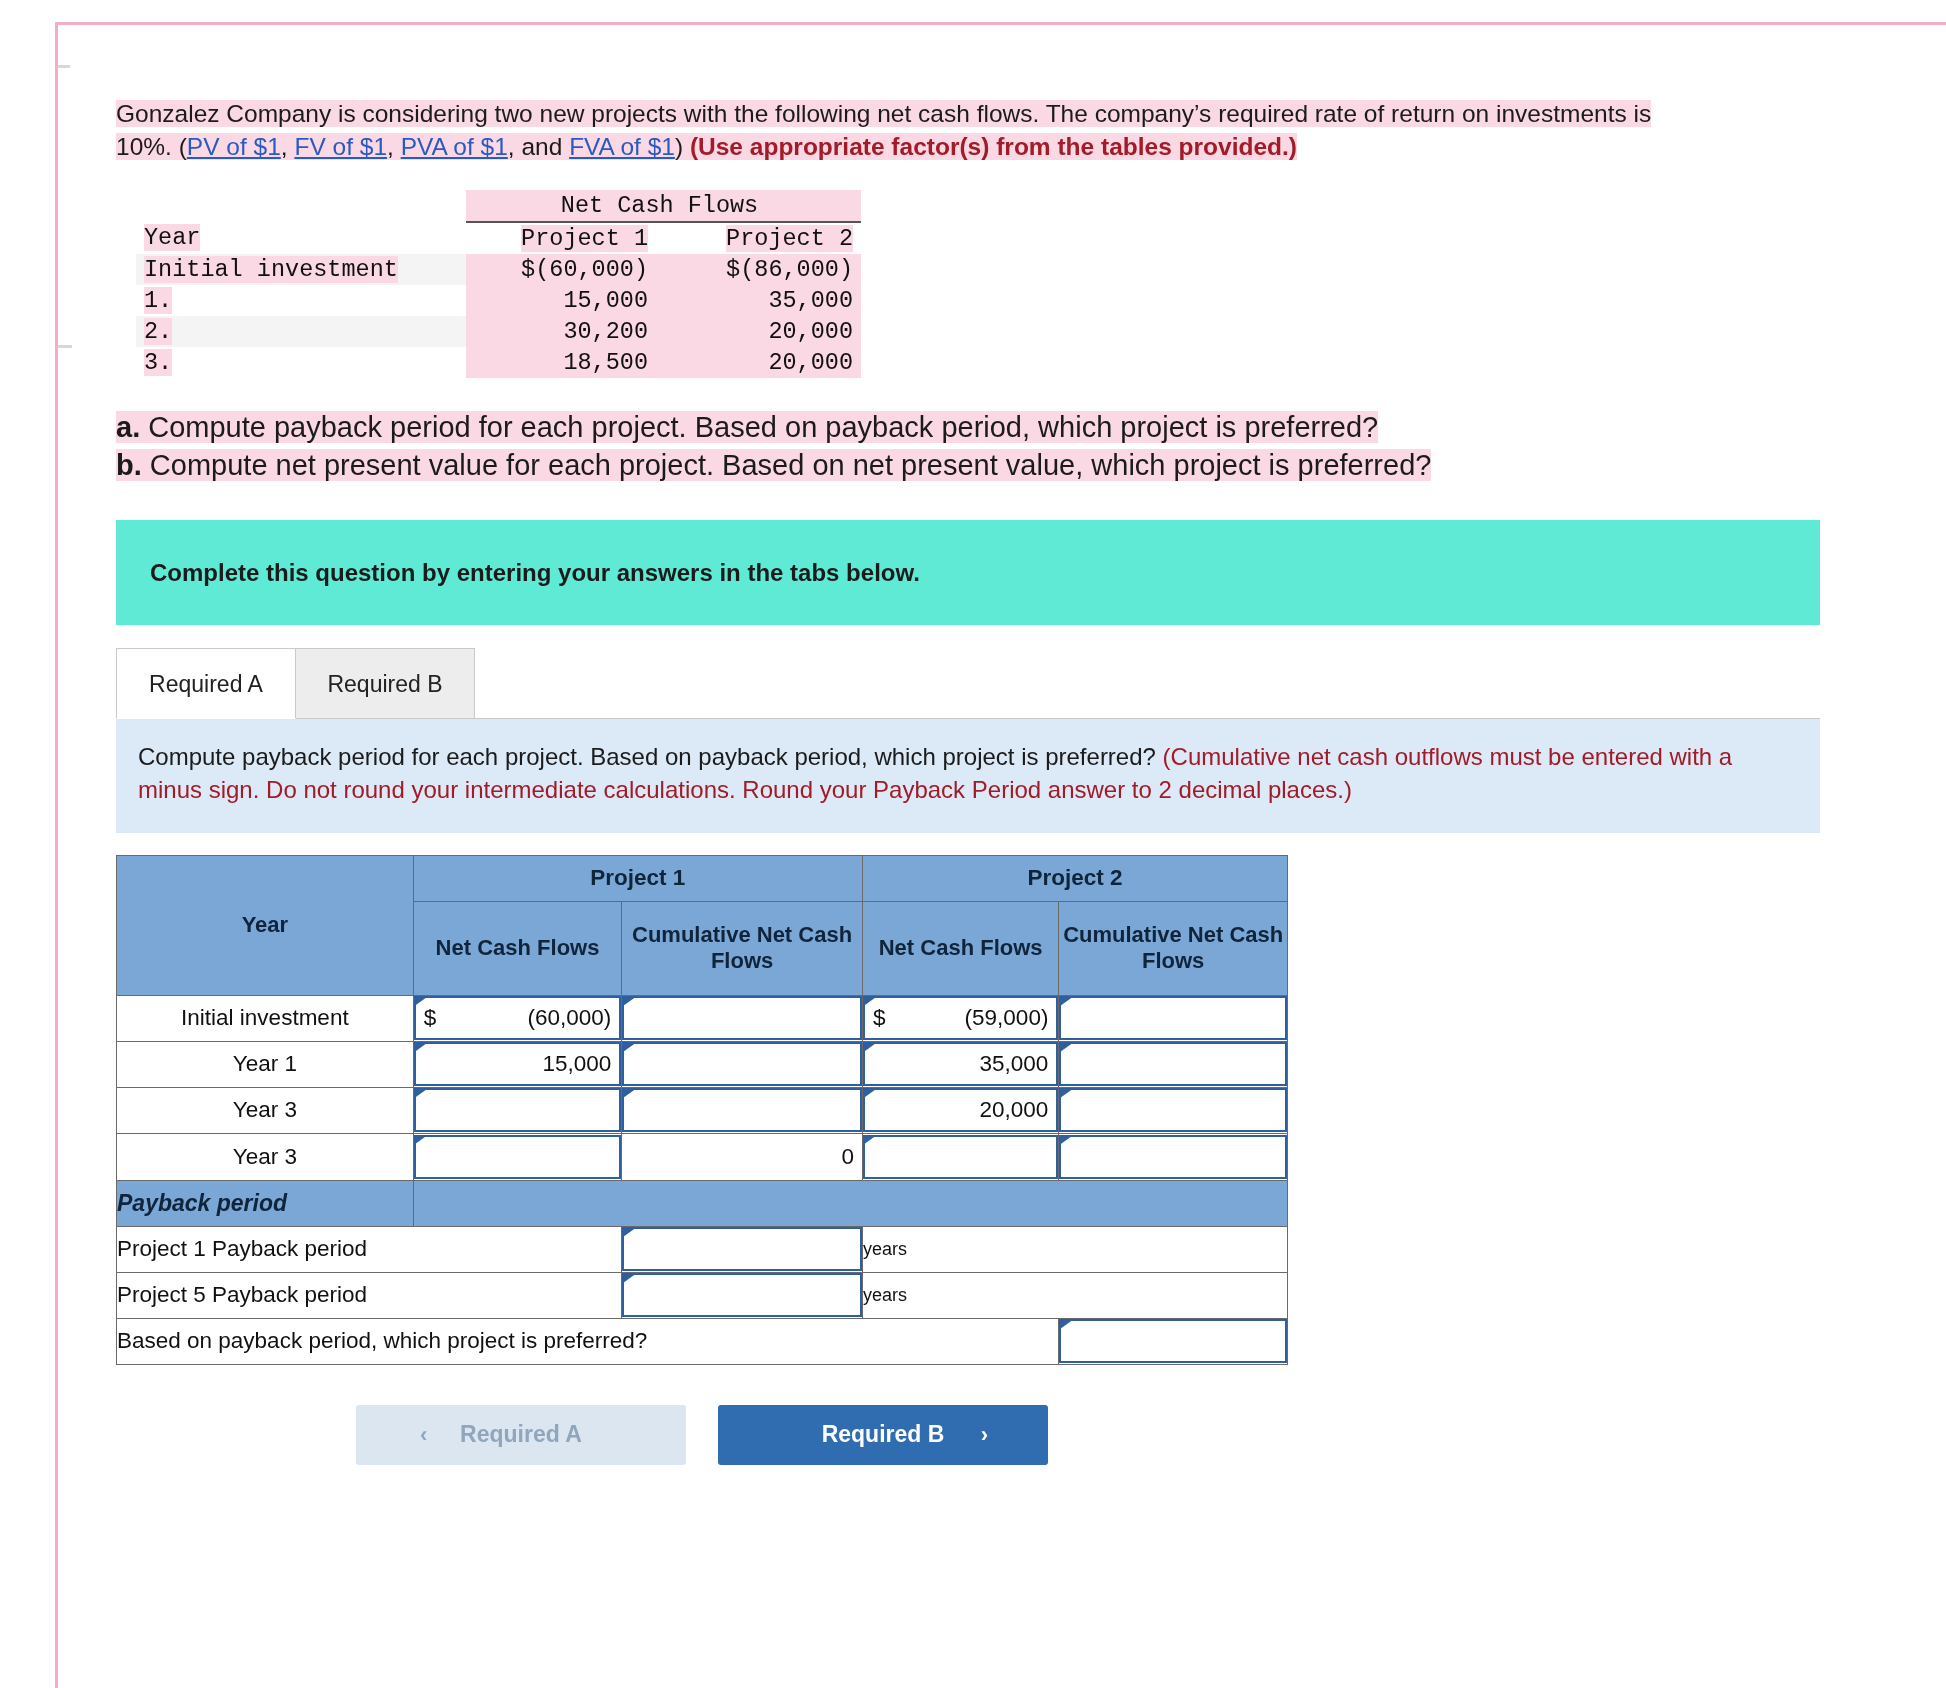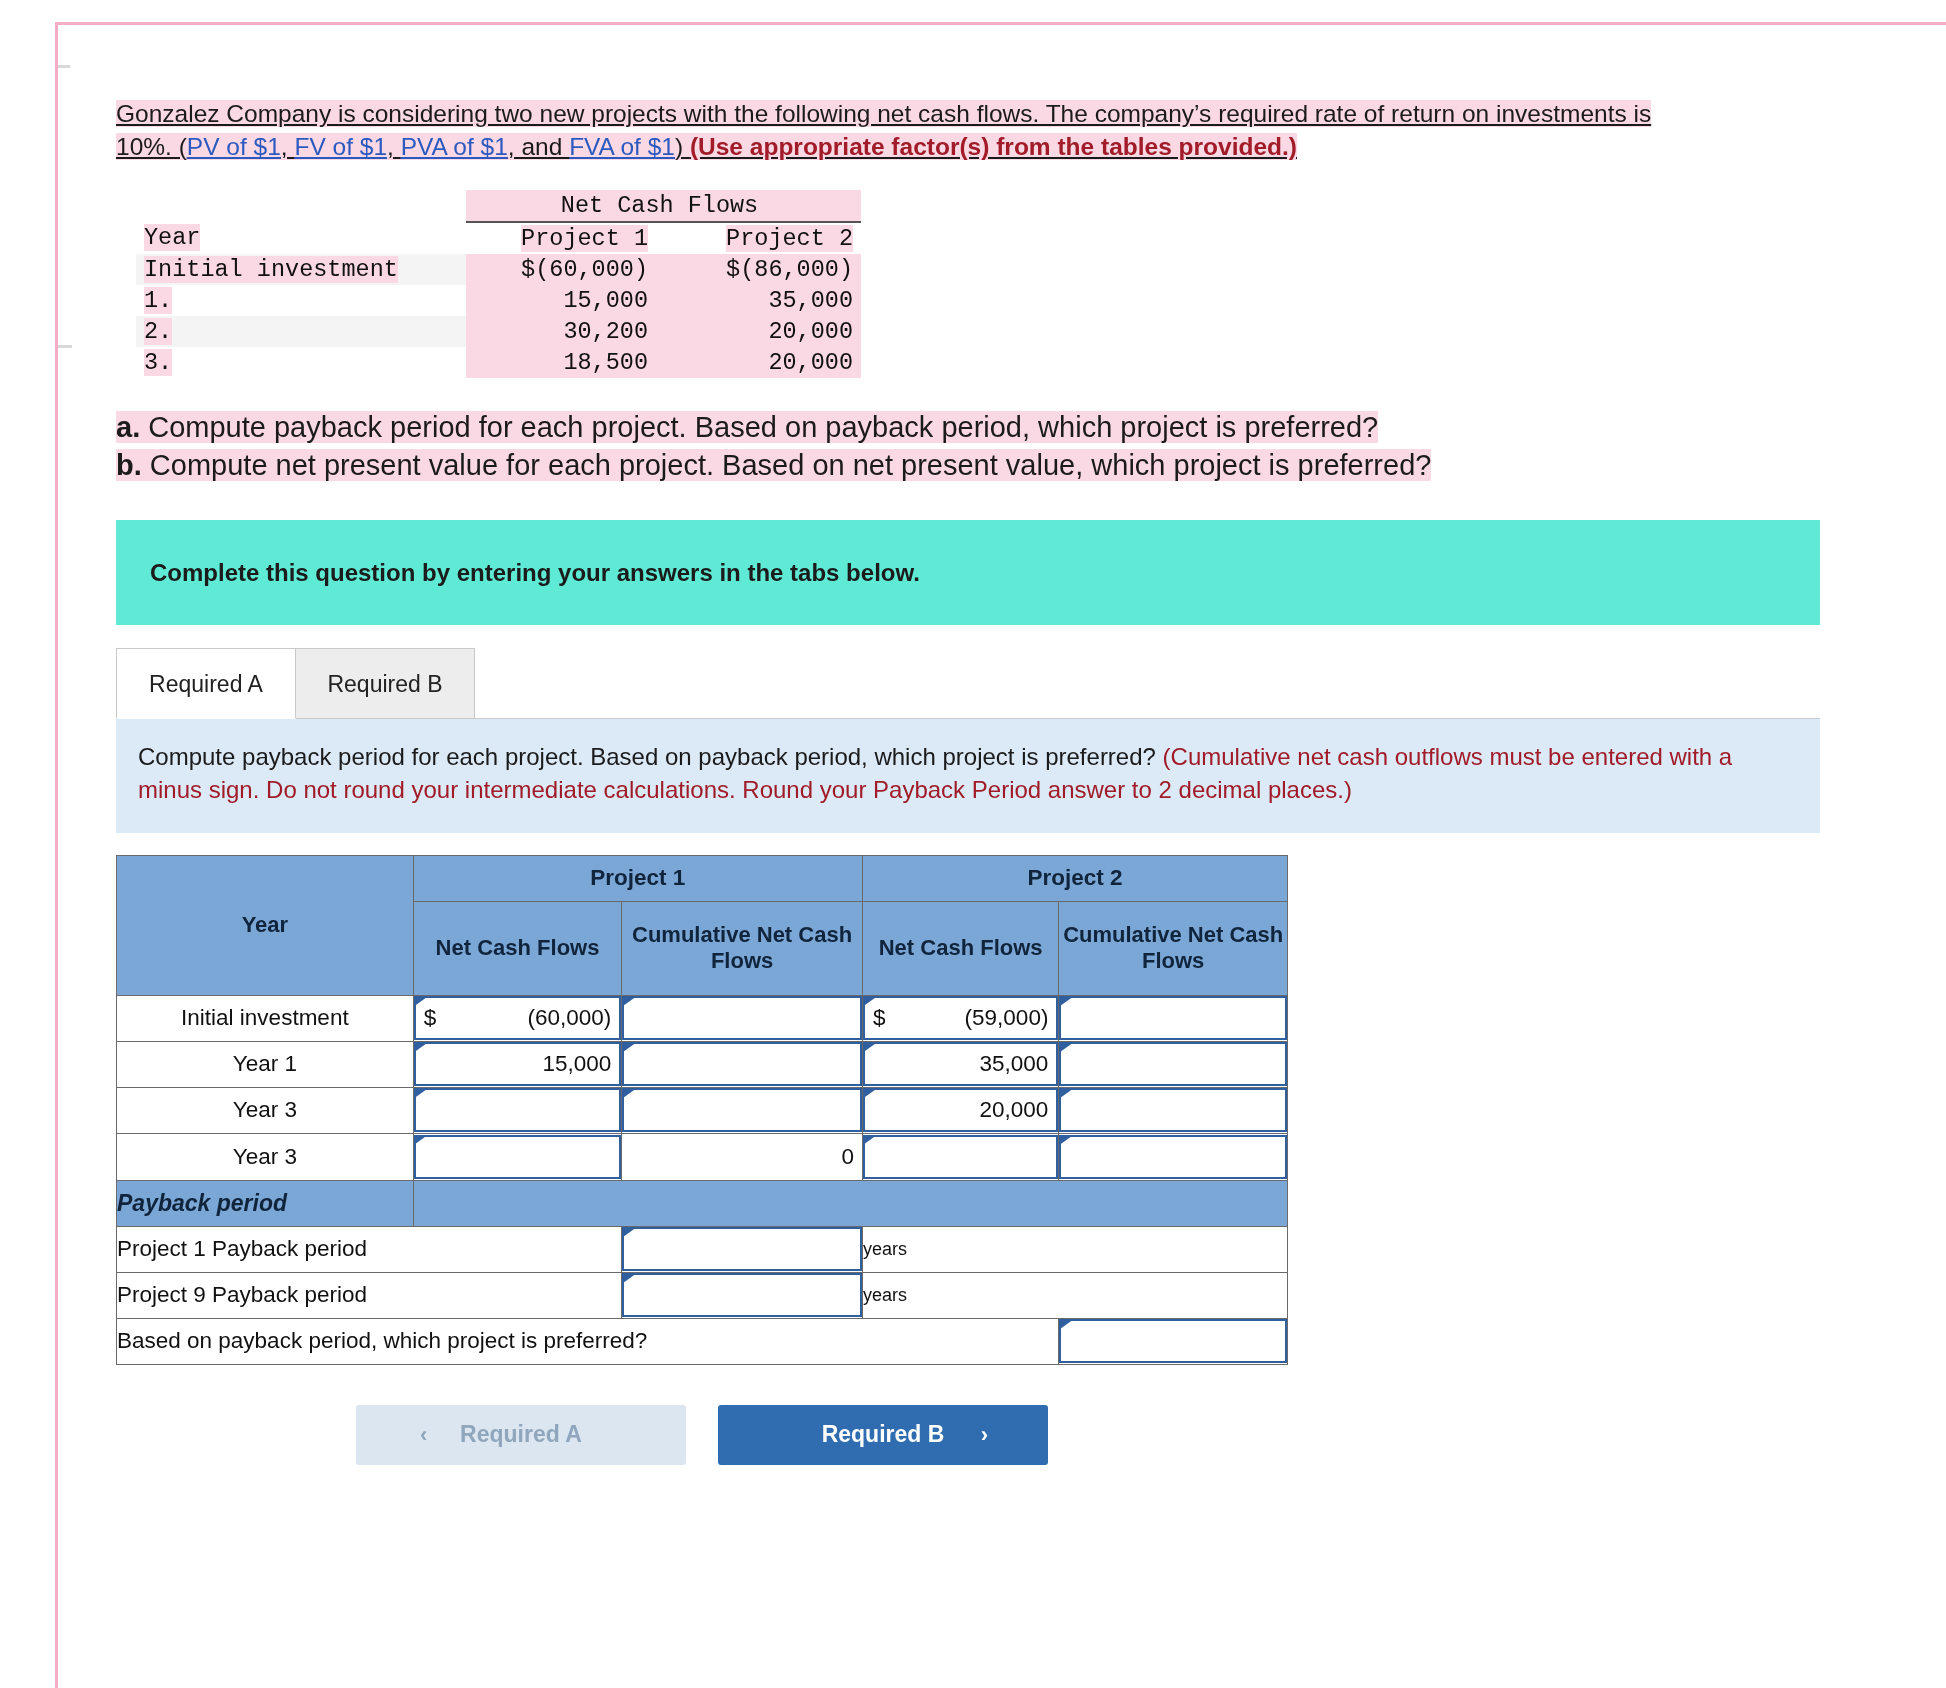--- a/index.html
+++ b/index.html
@@ -36,21 +36,20 @@
     letter-spacing: -0.2px;
     margin: 33px 0 0 -2px;
     white-space: nowrap;
   }
 
   
   .intro {
     margin-top: 47px;
     font-size: 24.5px; line-height: 1.36; color: #1b1b1b;
     max-width: 1560px;
-    text-decoration: underline;
   }
   .hl { background: #fbd9e4; }
   .intro a { color: #2a59c0; text-decoration: underline; }
   .redbold { color: #a11b28; font-weight: bold; }
 
   
   .cf-wrap { margin-top: 26px; margin-left: 20px; position: relative; width: 820px; }
   table.cf {
     border-collapse: collapse;
     font-family: "Liberation Mono", "DejaVu Sans Mono", monospace;
@@ -362,21 +361,21 @@
         <td class="pb-label" colspan="2">Project 1 Payback period</td>
         <td class="cellbox">
           <div class="inp">
             <span class="txt"></span>
           </div>
         </td>
         <td class="years-lbl" colspan="2">years</td>
       </tr>
 
       <tr>
-        <td class="pb-label" colspan="2">Project 9 Payback period</td>
+        <td class="pb-label" colspan="2">Project 5 Payback period</td>
         <td class="cellbox">
           <div class="inp">
             <span class="txt"></span>
           </div>
         </td>
         <td class="years-lbl" colspan="2">years</td>
       </tr>
 
       <tr>
         <td class="pb-label" colspan="4">Based on payback period, which project is preferred?</td>

